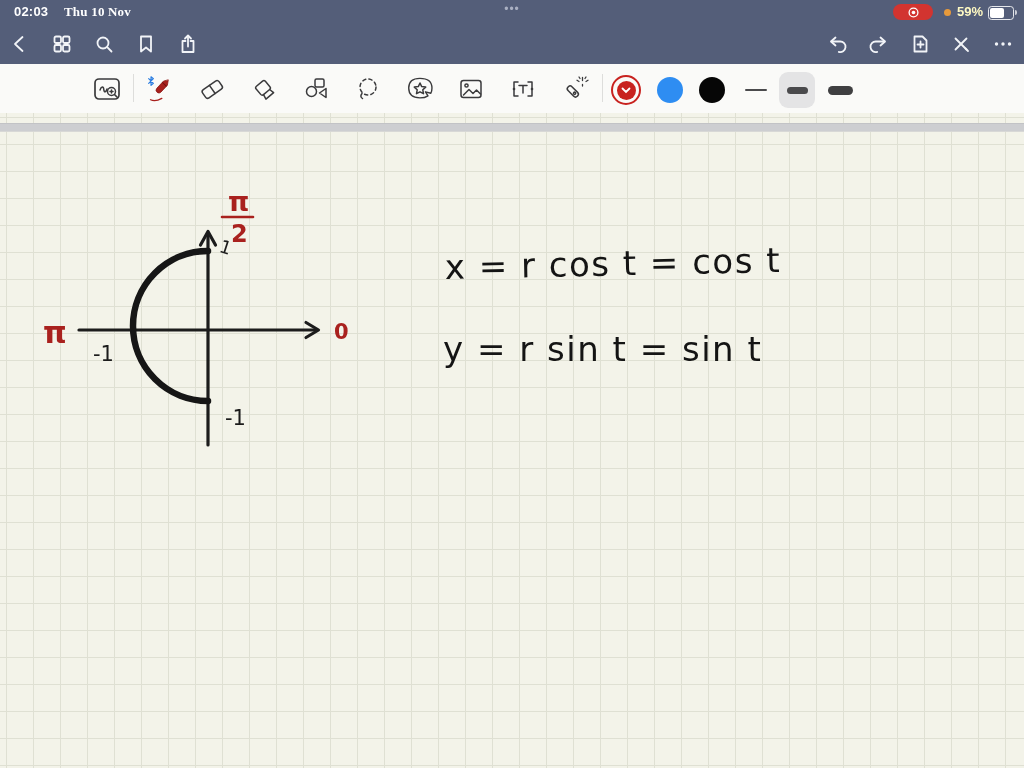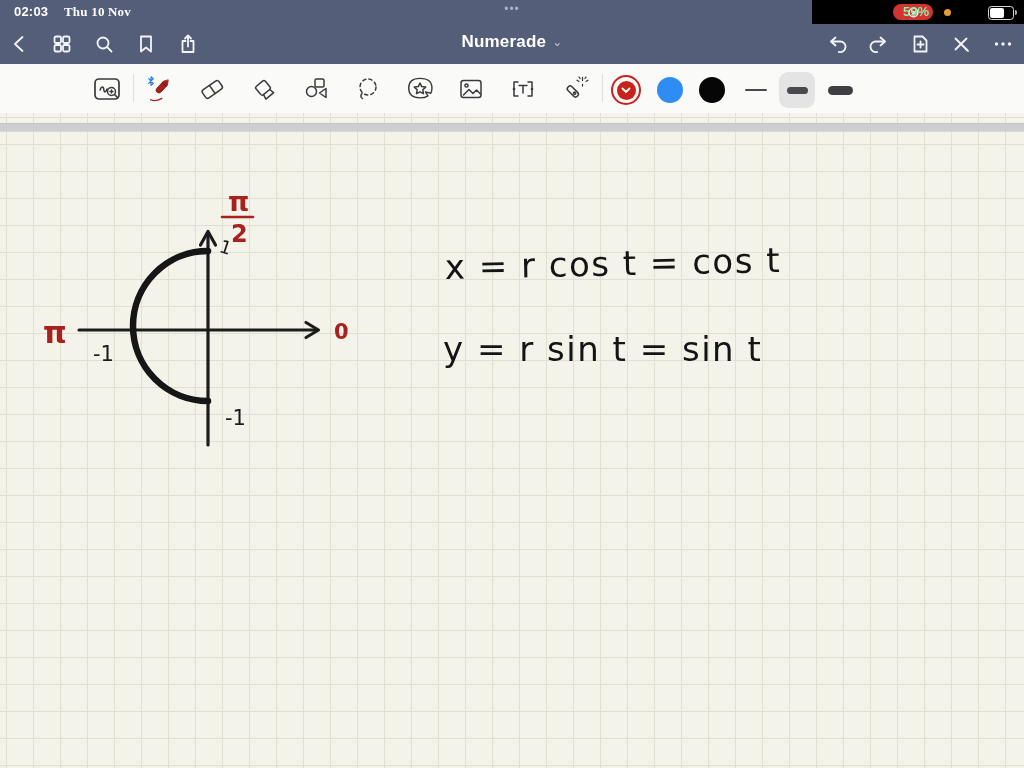--- a/index.html
+++ b/index.html
@@ -1,27 +1,27 @@
 <!DOCTYPE html>
 <html><head>
 <meta charset="utf-8">
 <style>
   html,body{margin:0;padding:0;background:#000;}
   #screen{position:relative;width:1024px;height:768px;overflow:hidden;
     font-family:"Liberation Sans","DejaVu Sans",sans-serif;
     -webkit-font-smoothing:antialiased;}
   
-  .status-bar{position:absolute;left:0;top:0;width:812px;height:24px;background:#545e79;color:#fff;}
+  .status-bar{position:absolute;left:0;top:0;width:1024px;height:24px;background:#545e79;color:#fff;}
   .sb-time{position:absolute;left:14px;top:4px;font-size:13px;font-weight:700;letter-spacing:.2px;}
   .sb-date{position:absolute;left:64px;top:4px;font-size:13px;font-weight:700;letter-spacing:.2px;font-family:Liberation Serif, serif;}
   .sb-dots{position:absolute;left:492px;top:2px;width:40px;text-align:center;font-size:12px;letter-spacing:1px;color:#aab0c2;}
   .rec-pill{position:absolute;left:893px;top:4px;width:40px;height:16px;border-radius:9px;background:#d23430;display:flex;align-items:center;justify-content:center;}
   .rec-pill svg{display:block;}
   .mic-dot{position:absolute;left:944px;top:9px;width:7px;height:7px;border-radius:50%;background:#e79a3c;}
-  .sb-batt-pct{position:absolute;left:903px;top:4px;font-size:13px;font-weight:600;color:#86efac;}
+  .sb-batt-pct{position:absolute;left:957px;top:4px;font-size:13px;font-weight:600;color:#fef9c3;}
   .battery{position:absolute;left:988px;top:6px;width:24px;height:12px;border:1px solid rgba(255,255,255,.85);border-radius:3.5px;}
   .battery .fill{position:absolute;left:1px;top:1px;bottom:1px;width:59%;background:#fff;border-radius:2px;}
   .battery .cap{position:absolute;right:-4px;top:3px;width:2.5px;height:5px;background:rgba(255,255,255,.7);border-radius:0 2px 2px 0;}
   
   .nav-bar{position:absolute;left:0;top:24px;width:1024px;height:40px;background:#545e79;}
   .nav-icon{position:absolute;top:9px;width:22px;height:22px;cursor:pointer;}
   .nav-icon svg{display:block;stroke:#f2f4f8;fill:none;stroke-width:1.8;stroke-linecap:round;stroke-linejoin:round;}
   .nav-title{position:absolute;left:0;top:8px;width:1024px;text-align:center;color:#fff;font-size:17px;font-weight:700;letter-spacing:.2px;}
   .nav-title .chev{display:inline-block;margin-left:6px;color:#c2c7d4;font-size:12px;font-weight:400;transform:translateY(-1px);}
   
@@ -100,23 +100,20 @@
         </svg>
     </span>
     <span class="nav-icon" style="left:177px">
       <svg width="22" height="22" viewBox="0 0 22 22">
         <path d="M8.5 8 H5.5 V19 H16.5 V8 H13.5"></path>
           <path d="M11 13.5 V2.8"></path>
           <path d="M8 5.5 L11 2.5 L14 5.5"></path>
       </svg>
     </span>
 
-    <div class="nav-title">
-      <span>Numerade</span><span class="chev">⌄</span>
-    </div>
 
     <span class="nav-icon" style="left:827px">
       <svg width="22" height="22" viewBox="0 0 22 22">
           <path d="M8.5 4.5 L4 8.5 L8.5 12.5"></path>
           <path d="M4.5 8.5 H13 A5.3 5.3 0 1 1 11.8 18.9"></path>
         </svg>
     </span>
     <span class="nav-icon" style="left:867px">
       <svg width="22" height="22" viewBox="0 0 22 22">
           <path d="M13.5 4.5 L18 8.5 L13.5 12.5"></path>

